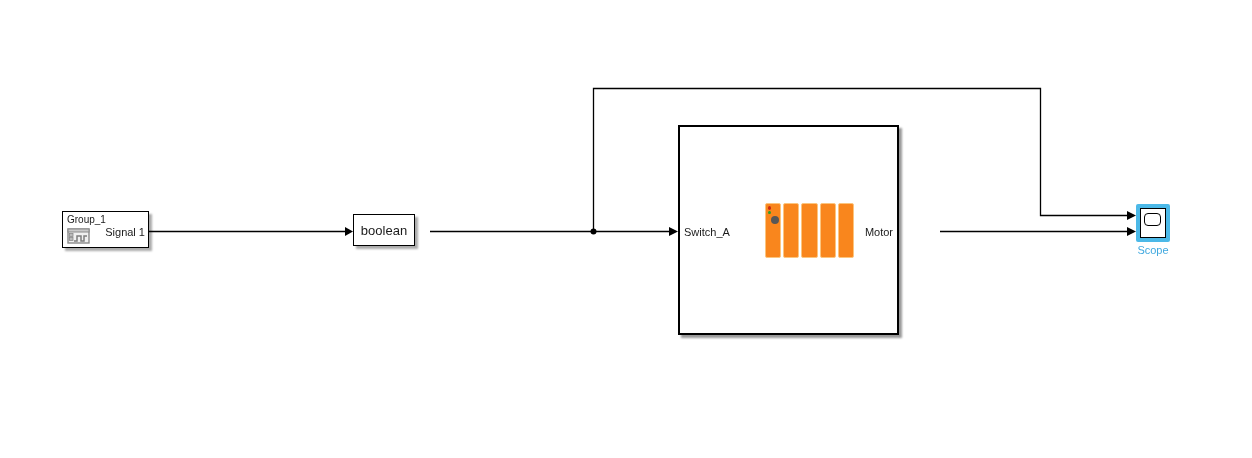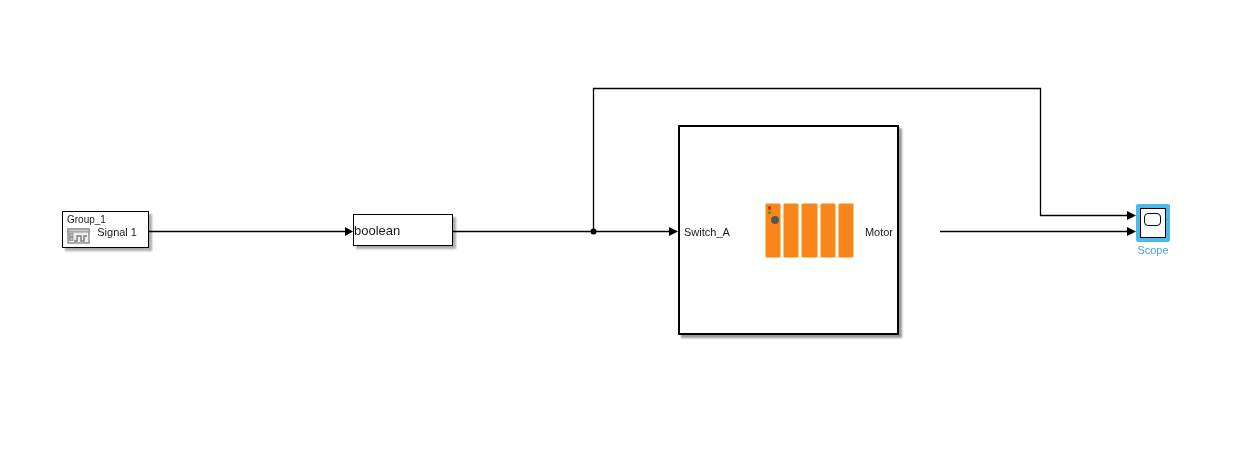--- a/index.html
+++ b/index.html
@@ -14,24 +14,24 @@
   .canvas{position:relative;width:1252px;height:458px;background:var(--canvas-bg);overflow:hidden;}
   svg.wires{position:absolute;left:0;top:0;z-index:1;}
   .wire{stroke:var(--wire);stroke-width:1.3;fill:none;}
   .ah{fill:var(--wire);stroke:none;}
   .bdot{fill:var(--wire);}
 
   .block{position:absolute;background:var(--block-bg);border:1px solid var(--block-border);
          box-shadow:3px 3px 2px rgba(0,0,0,0.33);z-index:2;font-size:11px;}
   .group1{left:62px;top:211px;width:87px;height:37px;}
   .g1-title{position:absolute;left:4px;top:2px;font-size:10px;white-space:nowrap;}
-  .g1-signal{position:absolute;right:11px;top:14px;font-size:11px;white-space:nowrap;}
+  .g1-signal{position:absolute;right:3px;top:14px;font-size:11px;white-space:nowrap;}
   .sigbuilder{position:absolute;left:4px;bottom:2px;}
 
-  .boolean{left:353px;top:214px;width:100px;height:32px;display:flex;align-items:center;justify-content:flex-start;font-size:13px;}
+  .boolean{left:353px;top:214px;width:62px;height:32px;display:flex;align-items:center;justify-content:center;font-size:13px;}
 
   .st-title{position:absolute;left:678px;top:109px;width:261px;text-align:center;font-size:11px;z-index:2;}
   .subsystem{left:678px;top:125px;width:221px;height:210px;border-width:2px;box-shadow:3px 3px 2px rgba(0,0,0,0.4);}
   .port-in{position:absolute;left:4px;top:99px;font-size:11px;}
   .port-out{position:absolute;right:4px;top:99px;font-size:11px;}
 
   .plc-icon{position:absolute;left:85px;top:76px;width:89px;height:55px;display:flex;gap:2px;}
   .plc-icon .bar{flex:1;background:var(--plc-orange);border:1px solid var(--plc-orange-light);border-radius:2px;position:relative;}
   .led{position:absolute;left:2px;width:3px;height:3.5px;border-radius:50%;display:block;}
   .led.red{top:2px;background:var(--led-red);}

